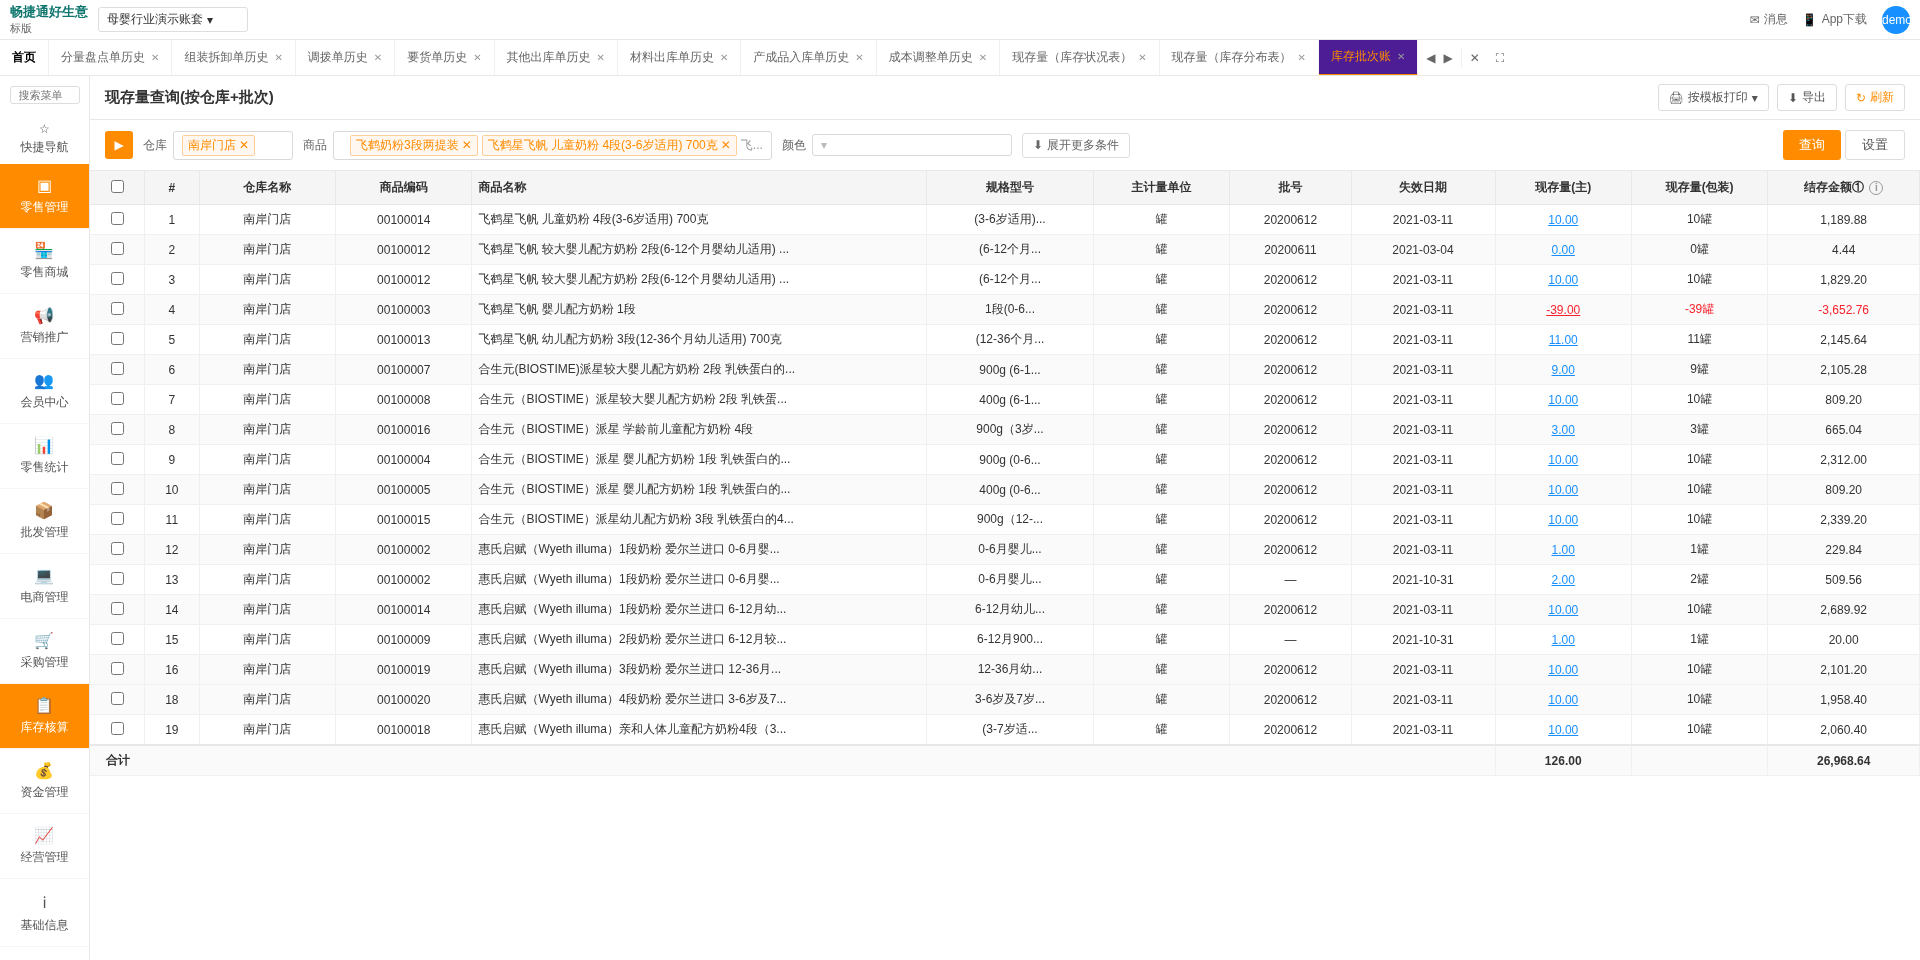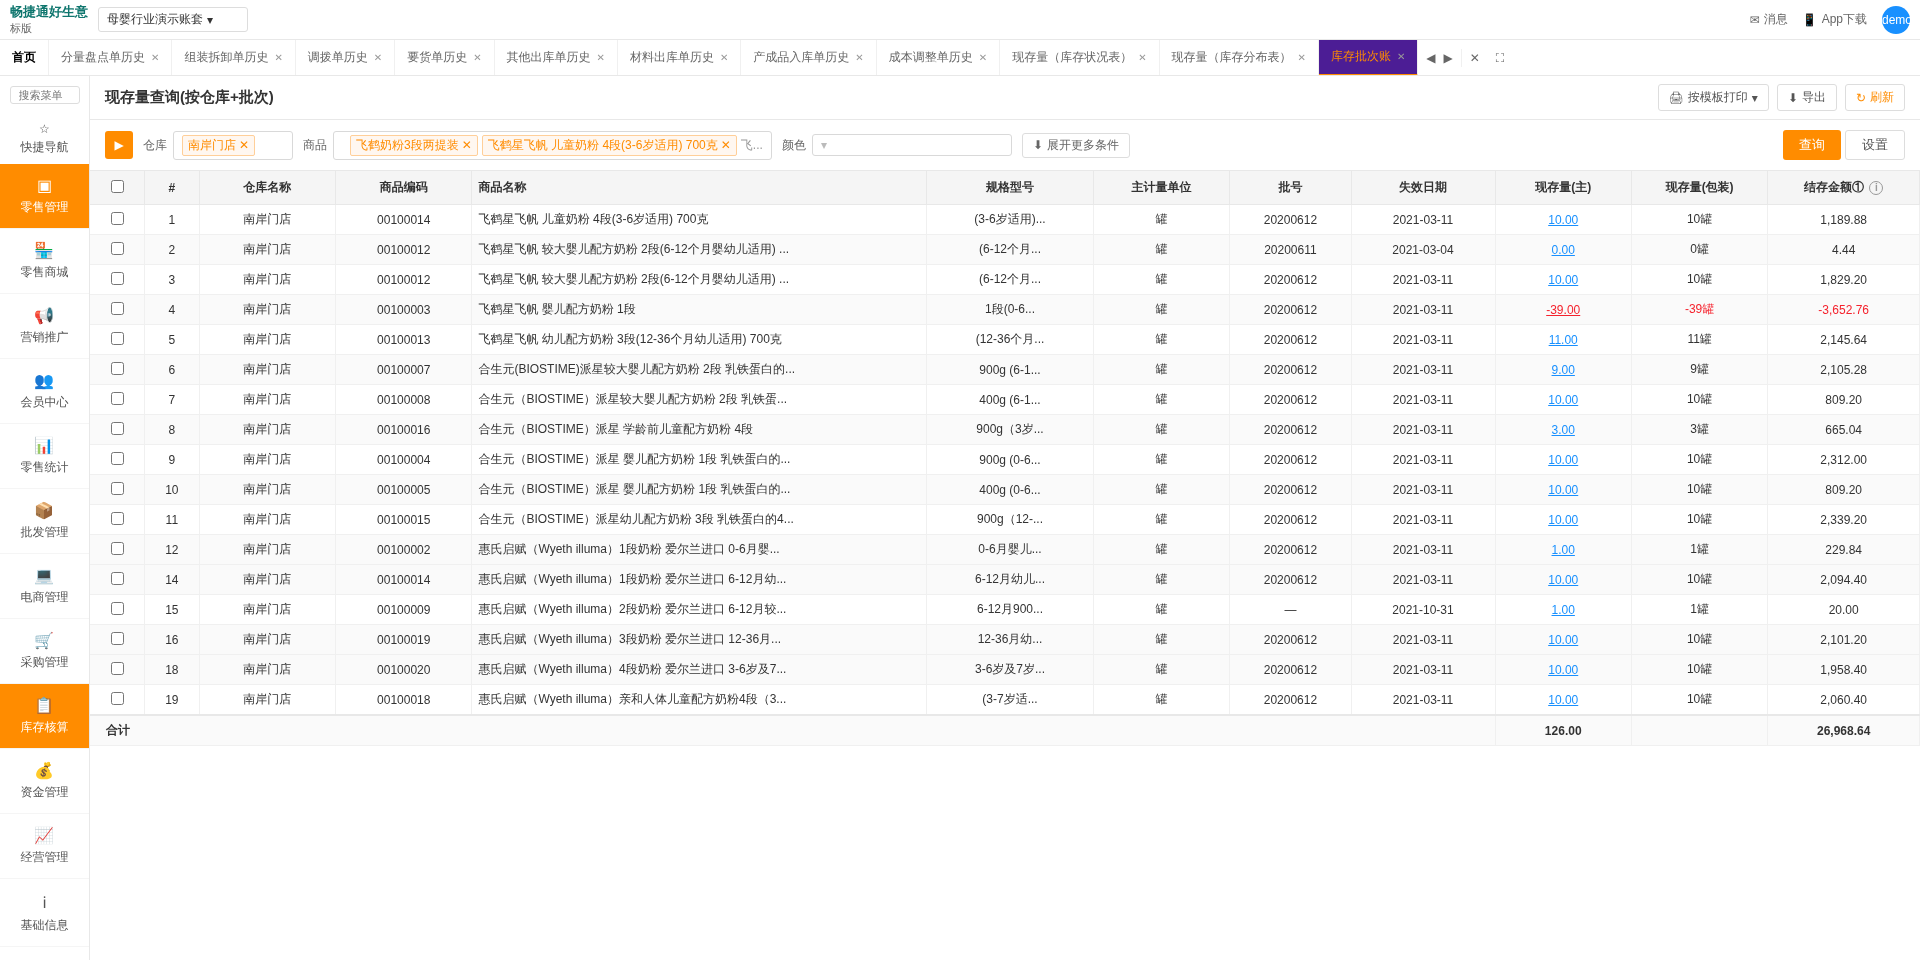--- a/index.html
+++ b/index.html
@@ -486,33 +486,47 @@
       <td>00100002</td>
       <td class="left" title="惠氏启赋（Wyeth illuma）1段奶粉 爱尔兰进口 0-6月婴...">惠氏启赋（Wyeth illuma）1段奶粉 爱尔兰进口 0-6月婴...</td>
       <td>0-6月婴儿...</td>
       <td>罐</td>
       <td>20200612</td>
       <td>2021-03-11</td>
       <td><span class="link-blue">1.00</span></td>
       <td><span class="">1罐</span></td>
       <td><span class="">229.84</span></td>
     </tr>
+            <tr>
+      <td class="checkbox-col"><input type="checkbox" style=""></td>
+      <td>13</td>
+      <td>南岸门店</td>
+      <td>00100002</td>
+      <td class="left" title="惠氏启赋（Wyeth illuma）1段奶粉 爱尔兰进口 0-6月婴...">惠氏启赋（Wyeth illuma）1段奶粉 爱尔兰进口 0-6月婴...</td>
+      <td>0-6月婴儿...</td>
+      <td>罐</td>
+      <td>—</td>
+      <td>2021-10-31</td>
+      <td><span class="link-blue">2.00</span></td>
+      <td><span class="">2罐</span></td>
+      <td><span class="">509.56</span></td>
+    </tr>
             <tr class="alt">
       <td class="checkbox-col"><input type="checkbox" style=""></td>
       <td>14</td>
       <td>南岸门店</td>
       <td>00100014</td>
       <td class="left" title="惠氏启赋（Wyeth illuma）1段奶粉 爱尔兰进口 6-12月幼...">惠氏启赋（Wyeth illuma）1段奶粉 爱尔兰进口 6-12月幼...</td>
       <td>6-12月幼儿...</td>
       <td>罐</td>
       <td>20200612</td>
       <td>2021-03-11</td>
       <td><span class="link-blue">10.00</span></td>
       <td><span class="">10罐</span></td>
-      <td><span class="">2,094.40</span></td>
+      <td><span class="">2,689.92</span></td>
     </tr>
             <tr>
       <td class="checkbox-col"><input type="checkbox" style=""></td>
       <td>15</td>
       <td>南岸门店</td>
       <td>00100009</td>
       <td class="left" title="惠氏启赋（Wyeth illuma）2段奶粉 爱尔兰进口 6-12月较...">惠氏启赋（Wyeth illuma）2段奶粉 爱尔兰进口 6-12月较...</td>
       <td>6-12月900...</td>
       <td>罐</td>
       <td>—</td>

